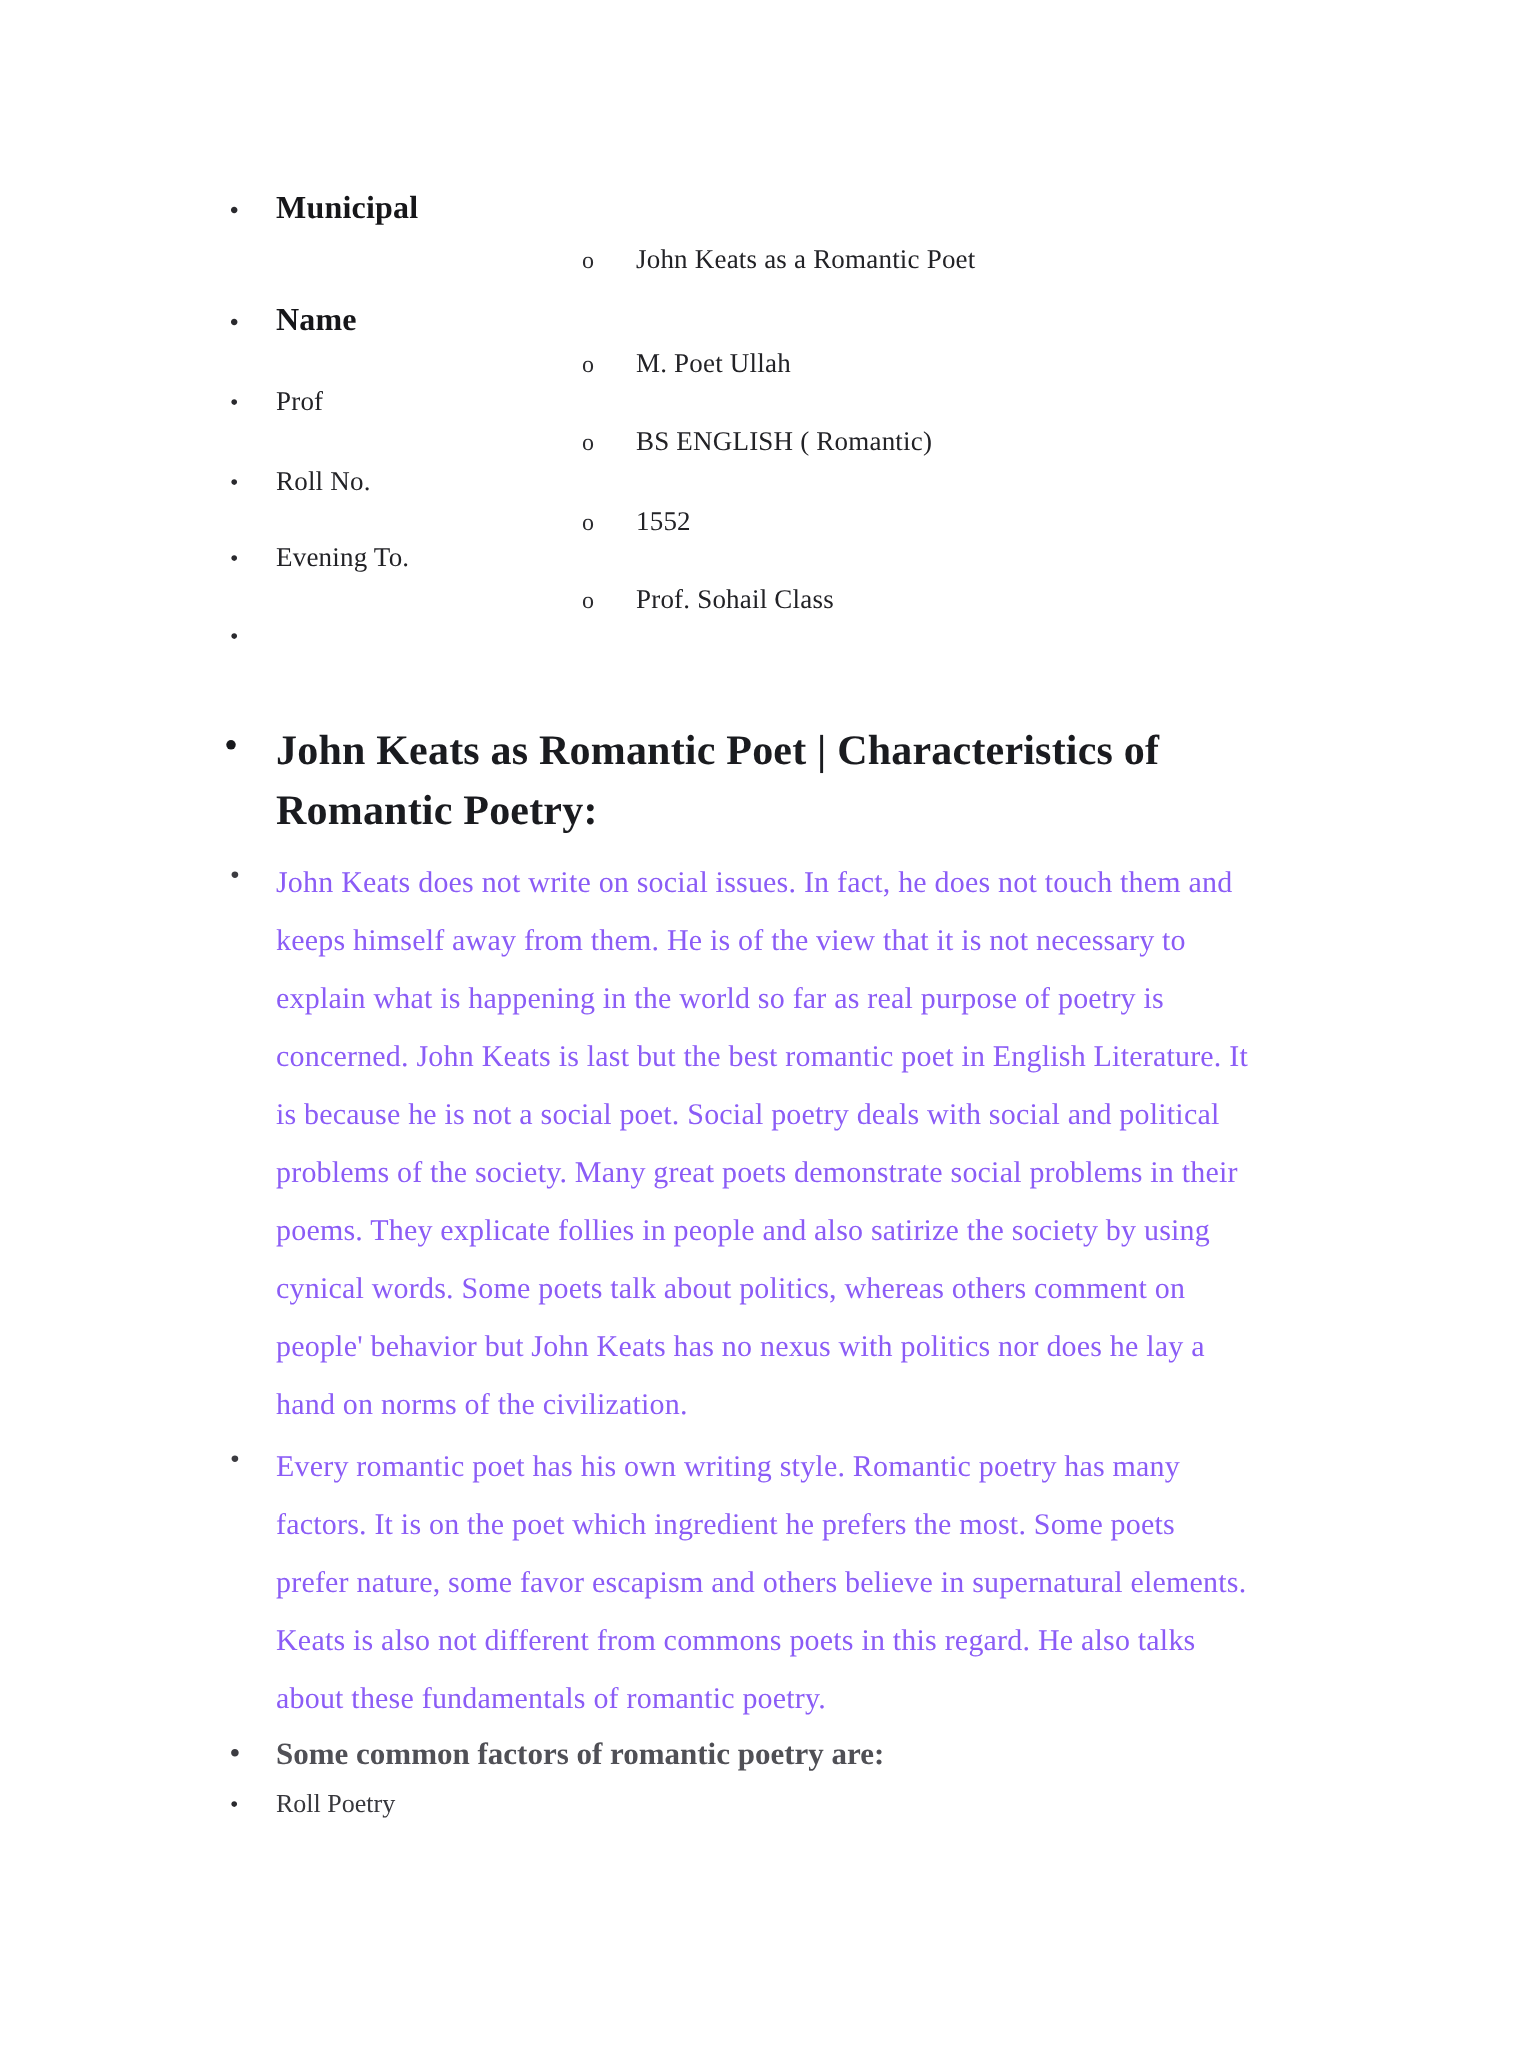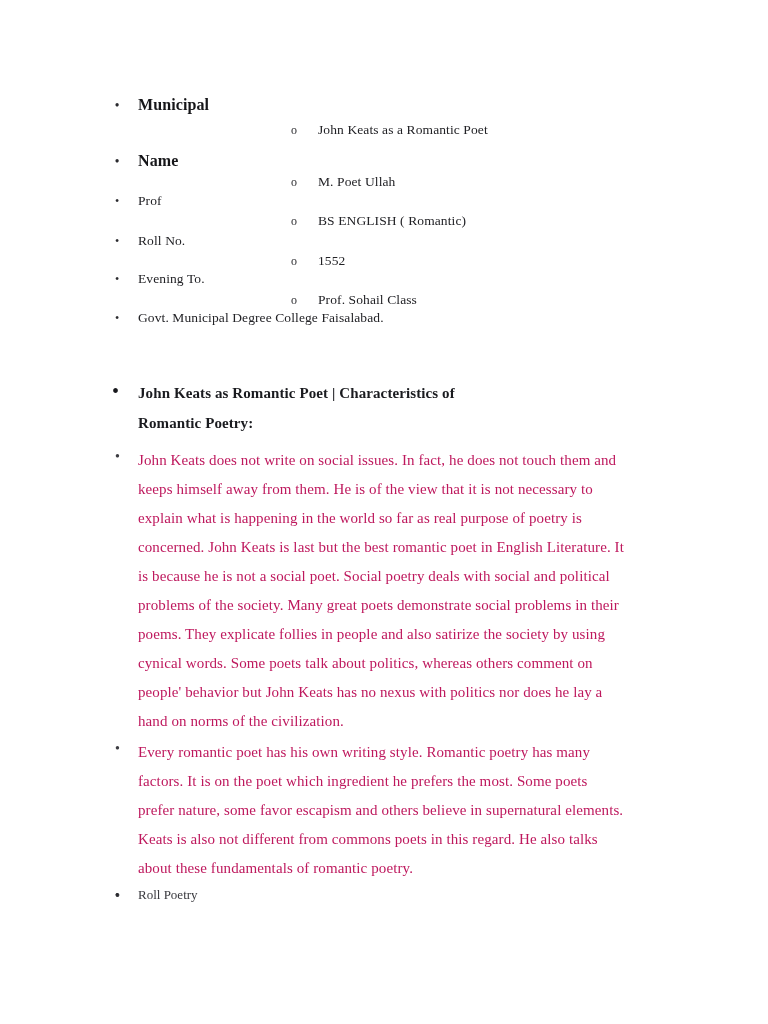--- a/index.html
+++ b/index.html
@@ -32,35 +32,35 @@
   .tl .marker { font-size: 12px; }
   .tl-bold { font-size: 16px; line-height: 22px; font-weight: bold; color: #161619; }
   .mb0 { margin-bottom: 0; } .mb1 { margin-bottom: 1px; } .mb2 { margin-bottom: 2px; }
   .mb3 { margin-bottom: 3px; } .mb5 { margin-bottom: 5px; } .mb11 { margin-bottom: 11px; }
 
   
   .heading-row { margin-top: 51px; }
   .heading-row .marker { left: 112px; font-size: 20px; top: 2px; color: #17181c; }
   .heading-text {
     margin: 0;
-    font-size: 15px; line-height: 30px; font-weight: bold;
+    font-size: 21px; line-height: 30px; font-weight: bold;
     color: #1a1b1f;
     white-space: pre-line;
     width: 560px;
     letter-spacing: 0.1px;
   }
 
   
   .para { margin-top: 8px; }
   .para + .para { margin-top: 2px; }
   .para .marker { font-size: 14px; top: 3px; color: #3c3c41; }
   .para-text {
     margin: 0;
     font-size: 15px; line-height: 29px;
-    color: #be185d;
+    color: #8b5cf6;
     white-space: pre-line;
     width: 575px;
     letter-spacing: 0.1px;
   }
 
   
   .factors-row { margin-top: 1px; font-size: 15.5px; line-height: 24px; font-weight: bold; color: #505056; }
   .factors-row .marker { font-size: 14px; color: #3c3c41; }
   .pure-row { margin-top: 2px; font-size: 13px; line-height: 20px; color: #38383d; }
   .pure-row .marker { font-size: 12px; }
@@ -106,21 +106,20 @@
     <div class="li l1 tl mb3">
       <span class="marker">•</span>
       <span>Evening To.</span>
     </div>
     <div class="li l2 tl mb0">
       <span class="marker">o</span>
       <span>Prof. Sohail Class</span>
     </div>
     <div class="li l1 tl mb0">
       <span class="marker">•</span>
-      <span>Govt. Municipal Degree College Faisalabad.</span>
     </div>
 
     <div class="li l1 heading-row">
       <span class="marker">•</span>
       <h1 class="heading-text">John Keats as Romantic Poet | Characteristics of
 Romantic Poetry:</h1>
     </div>
 
     <div class="li l1 para">
       <span class="marker">•</span>
@@ -139,20 +138,21 @@
       <span class="marker">•</span>
       <p class="para-text">Every romantic poet has his own writing style. Romantic poetry has many
 factors. It is on the poet which ingredient he prefers the most. Some poets
 prefer nature, some favor escapism and others believe in supernatural elements.
 Keats is also not different from commons poets in this regard. He also talks
 about these fundamentals of romantic poetry.</p>
     </div>
 
     <div class="li l1 factors-row">
       <span class="marker">•</span>
+      <span>Some common factors of romantic poetry are:</span>
     </div>
     <div class="li l1 pure-row">
       <span class="marker">•</span>
       <span>Roll Poetry</span>
     </div>
 
   </div>
 </div>
 
 </body></html>

